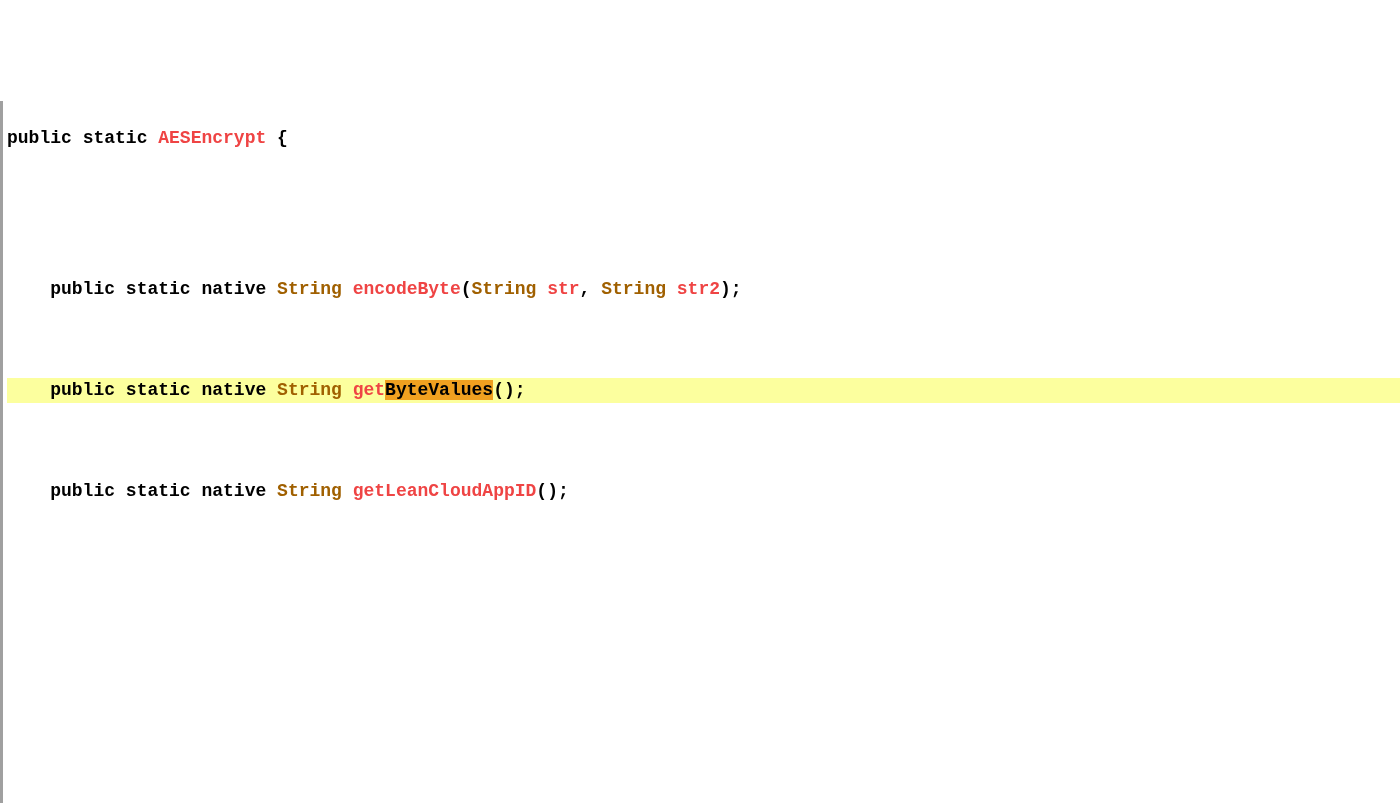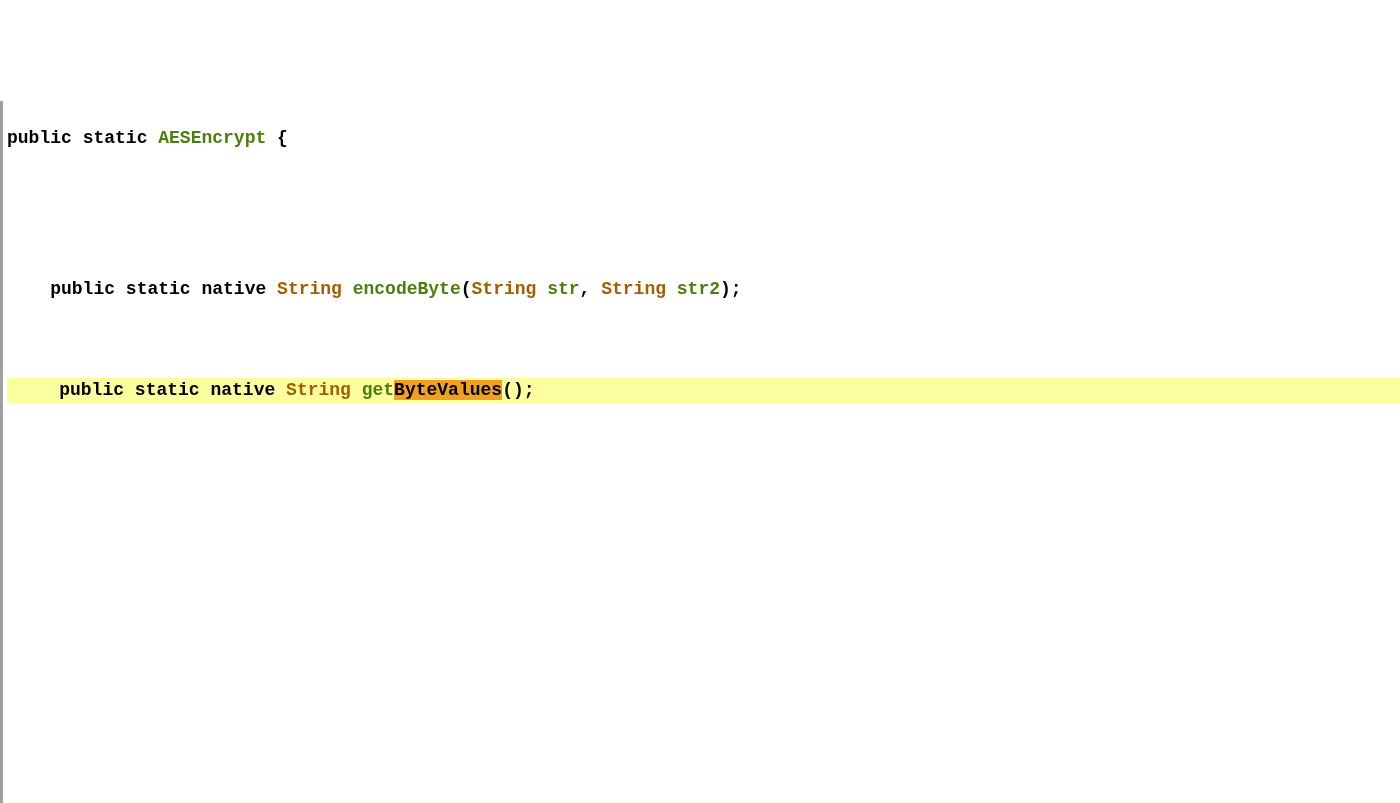--- a/index.html
+++ b/index.html
@@ -10,41 +10,42 @@
     white-space: pre;
     line-height: 1.4;
     font-weight: bold;
   }
   .code-container {
     padding: 0;
     border-left: 3px solid #a0a0a0;
     padding-left: 4px;
   }
   .line { display: block; }
-  .hl-line { background: #fcff9e; display: block; padding-left: 9px; }
+  .hl-line { background: #fcff9e; display: block; }
   .comment { color: #808080; font-style: italic; }
   .kw { color: #000000; font-weight: bold; }
   .type { color: #a06000; font-weight: bold; }
-  .ident { color: #4d7c0f; }
+  .ident { color: #ef4444; }
   .punct { color: #000000; }
   .hl-token { background: #f0a020; color: #000; font-weight: bold; }
 </style>
 </head>
 <body>
 
 
 
 <div class="code-container">
 <span class="line"><span class="kw">public</span> <span class="kw">static</span> <span class="ident">AESEncrypt</span> <span class="punct">{</span></span>
 <span class="line"> </span>
 <span class="line"> </span>
 <span class="line">    <span class="kw">public static native</span> <span class="type">String</span> <span class="ident">encodeByte</span>(<span class="type">String</span> <span class="ident">str</span>, <span class="type">String</span> <span class="ident">str2</span>);</span>
 <span class="line"> </span>
 <span class="hl-line">    <span class="kw">public static native</span> <span class="type">String</span> <span class="ident">get</span><span class="hl-token">ByteValues</span>();</span>
 <span class="line"> </span>
+<span class="line">    <span class="kw">public static native</span> <span class="type">String</span> <span class="ident">getLeanCloudAppID</span>();</span>
 <span class="line"> </span>
 <span class="line"> </span>
 
 
 
 
 
 
 
 

